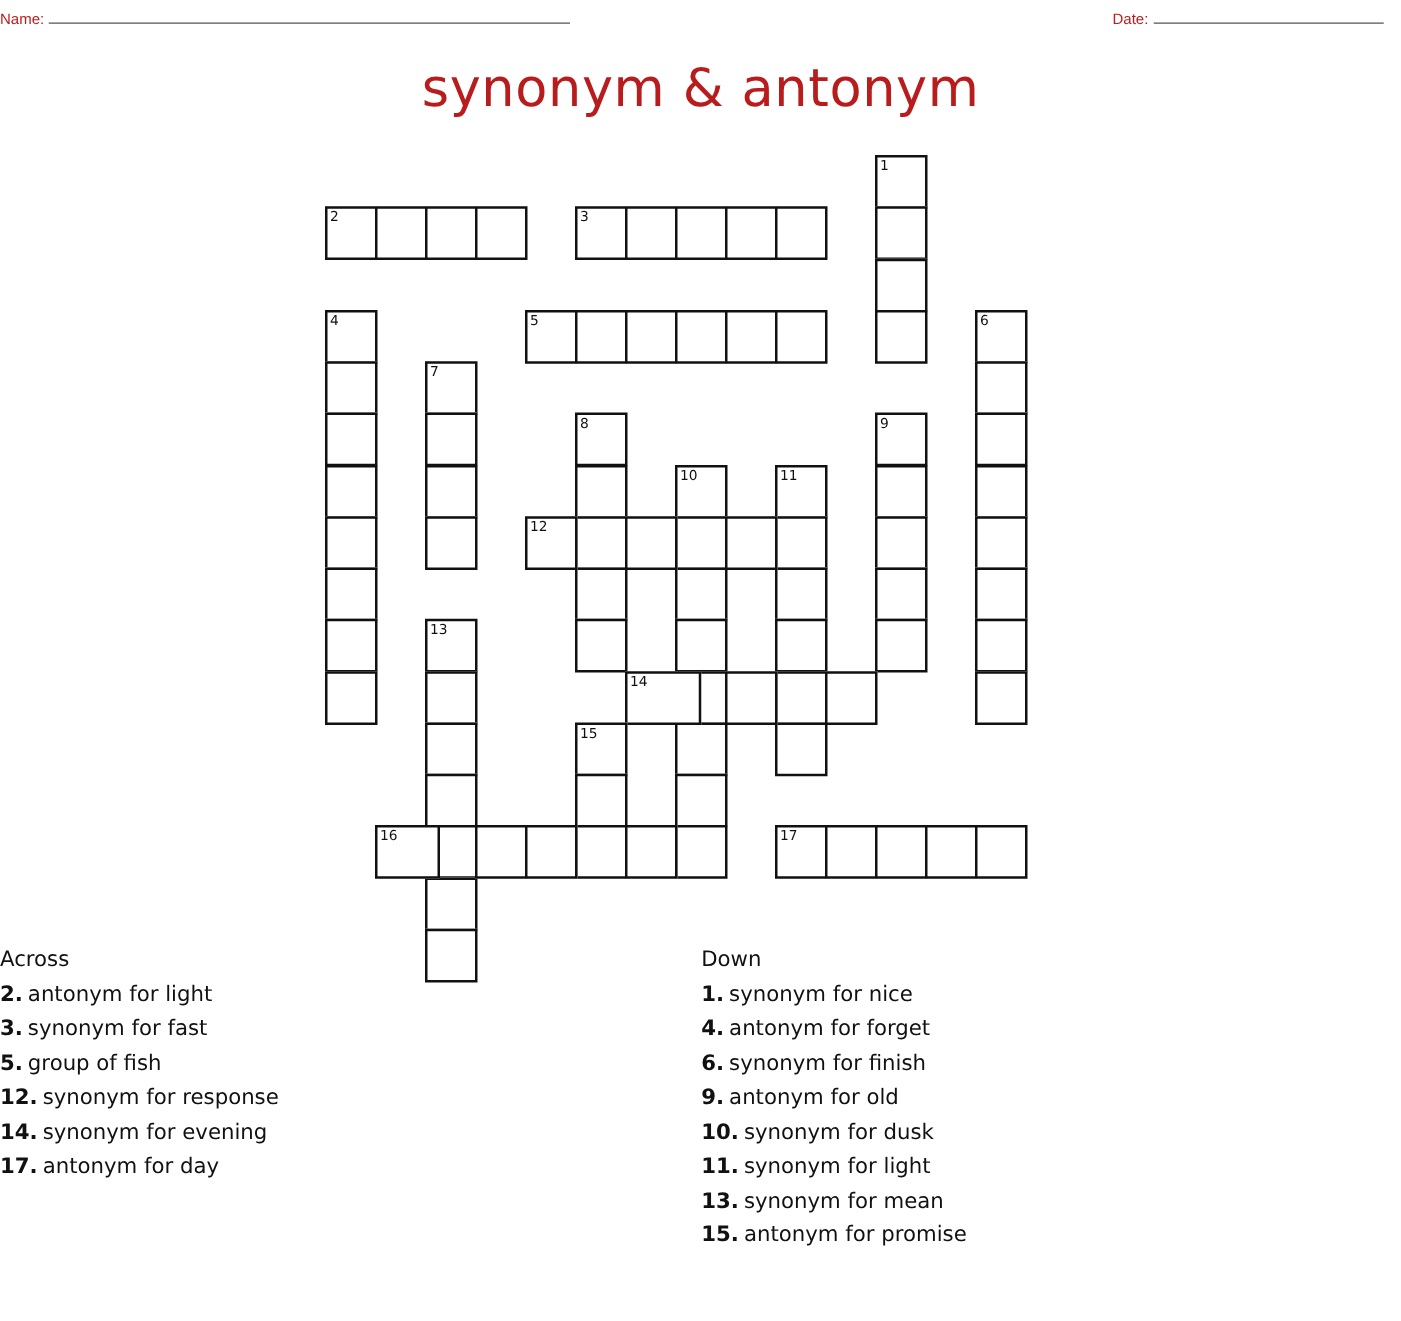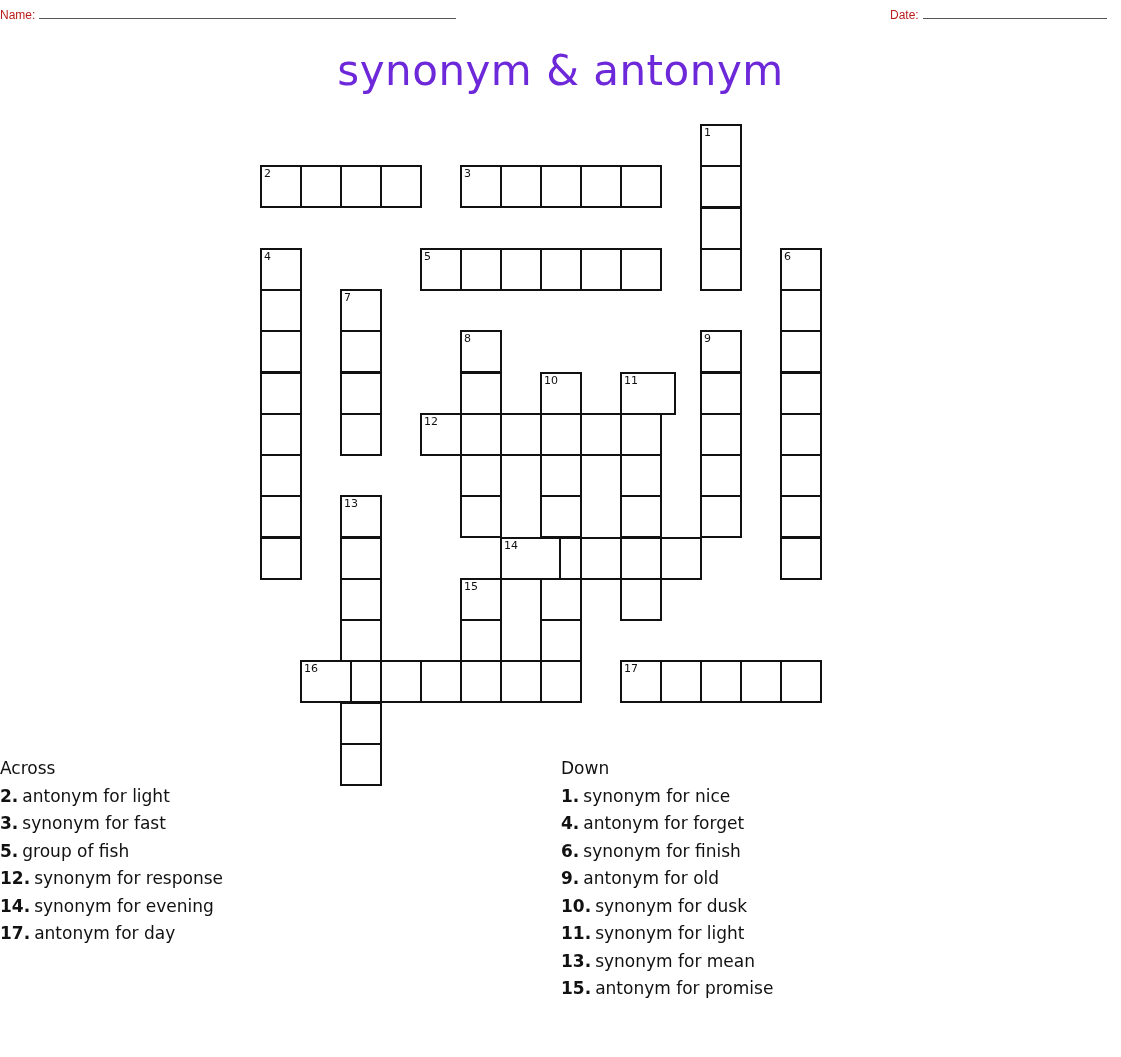--- a/index.html
+++ b/index.html
@@ -3,21 +3,21 @@
 <meta charset="utf-8">
 <style>
   html, body { margin: 0; padding: 0; background: #ffffff; }
   body { width: 1121px; height: 1057px; position: relative; overflow: hidden; color: #222; }
   .hdr { position: absolute; top: 4px; font-family: Liberation Sans, sans-serif; font-size: 12px; color: #b91c1c; }
   .hdr .line { display: inline-block; border-bottom: 1px solid #555; height: 14px; vertical-align: baseline; margin-left: 4px; }
   #name-field { left: 0; }
   #name-field .line { width: 417px; }
   #date-field { left: 890px; }
   #date-field .line { width: 184px; }
-  #title { position: absolute; top: 46px; left: 0; width: 1121px; text-align: center; font-family: "DejaVu Sans", sans-serif; font-size: 42px; color: #6d28d9; letter-spacing: 0.5px; }
+  #title { position: absolute; top: 46px; left: 0; width: 1121px; text-align: center; font-family: "DejaVu Sans", sans-serif; font-size: 42px; color: #b91c1c; letter-spacing: 0.5px; }
   #grid { position: absolute; left: 0; top: 0; width: 1121px; height: 760px; }
   .cell { position: absolute; width: 40px; height: 41px; box-sizing: border-box; border: 2px solid #111; background: #fff; }
   .cell .num { position: absolute; top: 1px; left: 2px; font-family: "DejaVu Sans", sans-serif; font-size: 11px; color: #111; line-height: 12px; }
   .clues { position: absolute; top: 756px; font-family: "DejaVu Sans", sans-serif; font-size: 17px; color: #111; }
   #across { left: 0; }
   #down { left: 561px; }
   .clues h3 { margin: 0; font-size: 17px; font-weight: normal; height: 27.5px; line-height: 24px; }
   .clue { height: 27.5px; line-height: 24px; white-space: nowrap; }
   .clue b { font-weight: bold; margin-right: 4px; }
 </style>
@@ -104,21 +104,21 @@
     <div class="cell" style="left: 540px; top: 372px; width: 42px; height: 43px;">
       <span class="num">10</span>
     </div>
     <div class="cell" style="left: 540px; top: 413px; width: 42px; height: 43px;"></div>
     <div class="cell" style="left: 540px; top: 454px; width: 42px; height: 43px;"></div>
     <div class="cell" style="left: 540px; top: 495px; width: 42px; height: 43px;"></div>
     <div class="cell" style="left: 540px; top: 537px; width: 42px; height: 43px;"></div>
     <div class="cell" style="left: 540px; top: 578px; width: 42px; height: 43px;"></div>
     <div class="cell" style="left: 540px; top: 619px; width: 42px; height: 43px;"></div>
     <div class="cell" style="left: 540px; top: 660px; width: 42px; height: 43px;"></div>
-    <div class="cell" style="left: 620px; top: 372px; width: 56px; height: 43px;">
+    <div class="cell" style="left: 620px; top: 372px; width: 42px; height: 43px;">
       <span class="num">11</span>
     </div>
     <div class="cell" style="left: 620px; top: 413px; width: 42px; height: 43px;"></div>
     <div class="cell" style="left: 620px; top: 454px; width: 42px; height: 43px;"></div>
     <div class="cell" style="left: 620px; top: 495px; width: 42px; height: 43px;"></div>
     <div class="cell" style="left: 620px; top: 537px; width: 42px; height: 43px;"></div>
     <div class="cell" style="left: 620px; top: 578px; width: 42px; height: 43px;"></div>
     <div class="cell" style="left: 420px; top: 413px; width: 42px; height: 43px;">
       <span class="num">12</span>
     </div>

